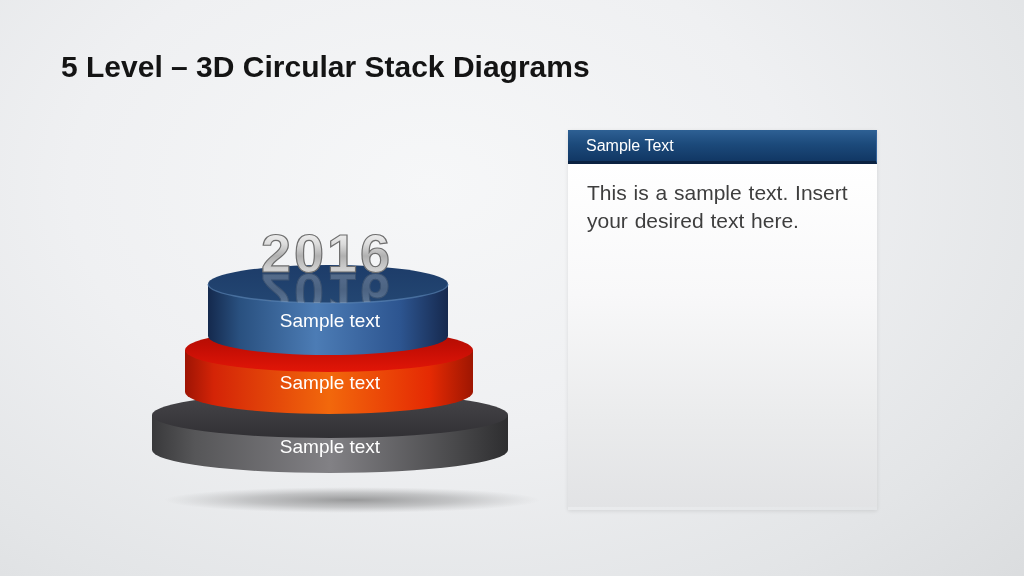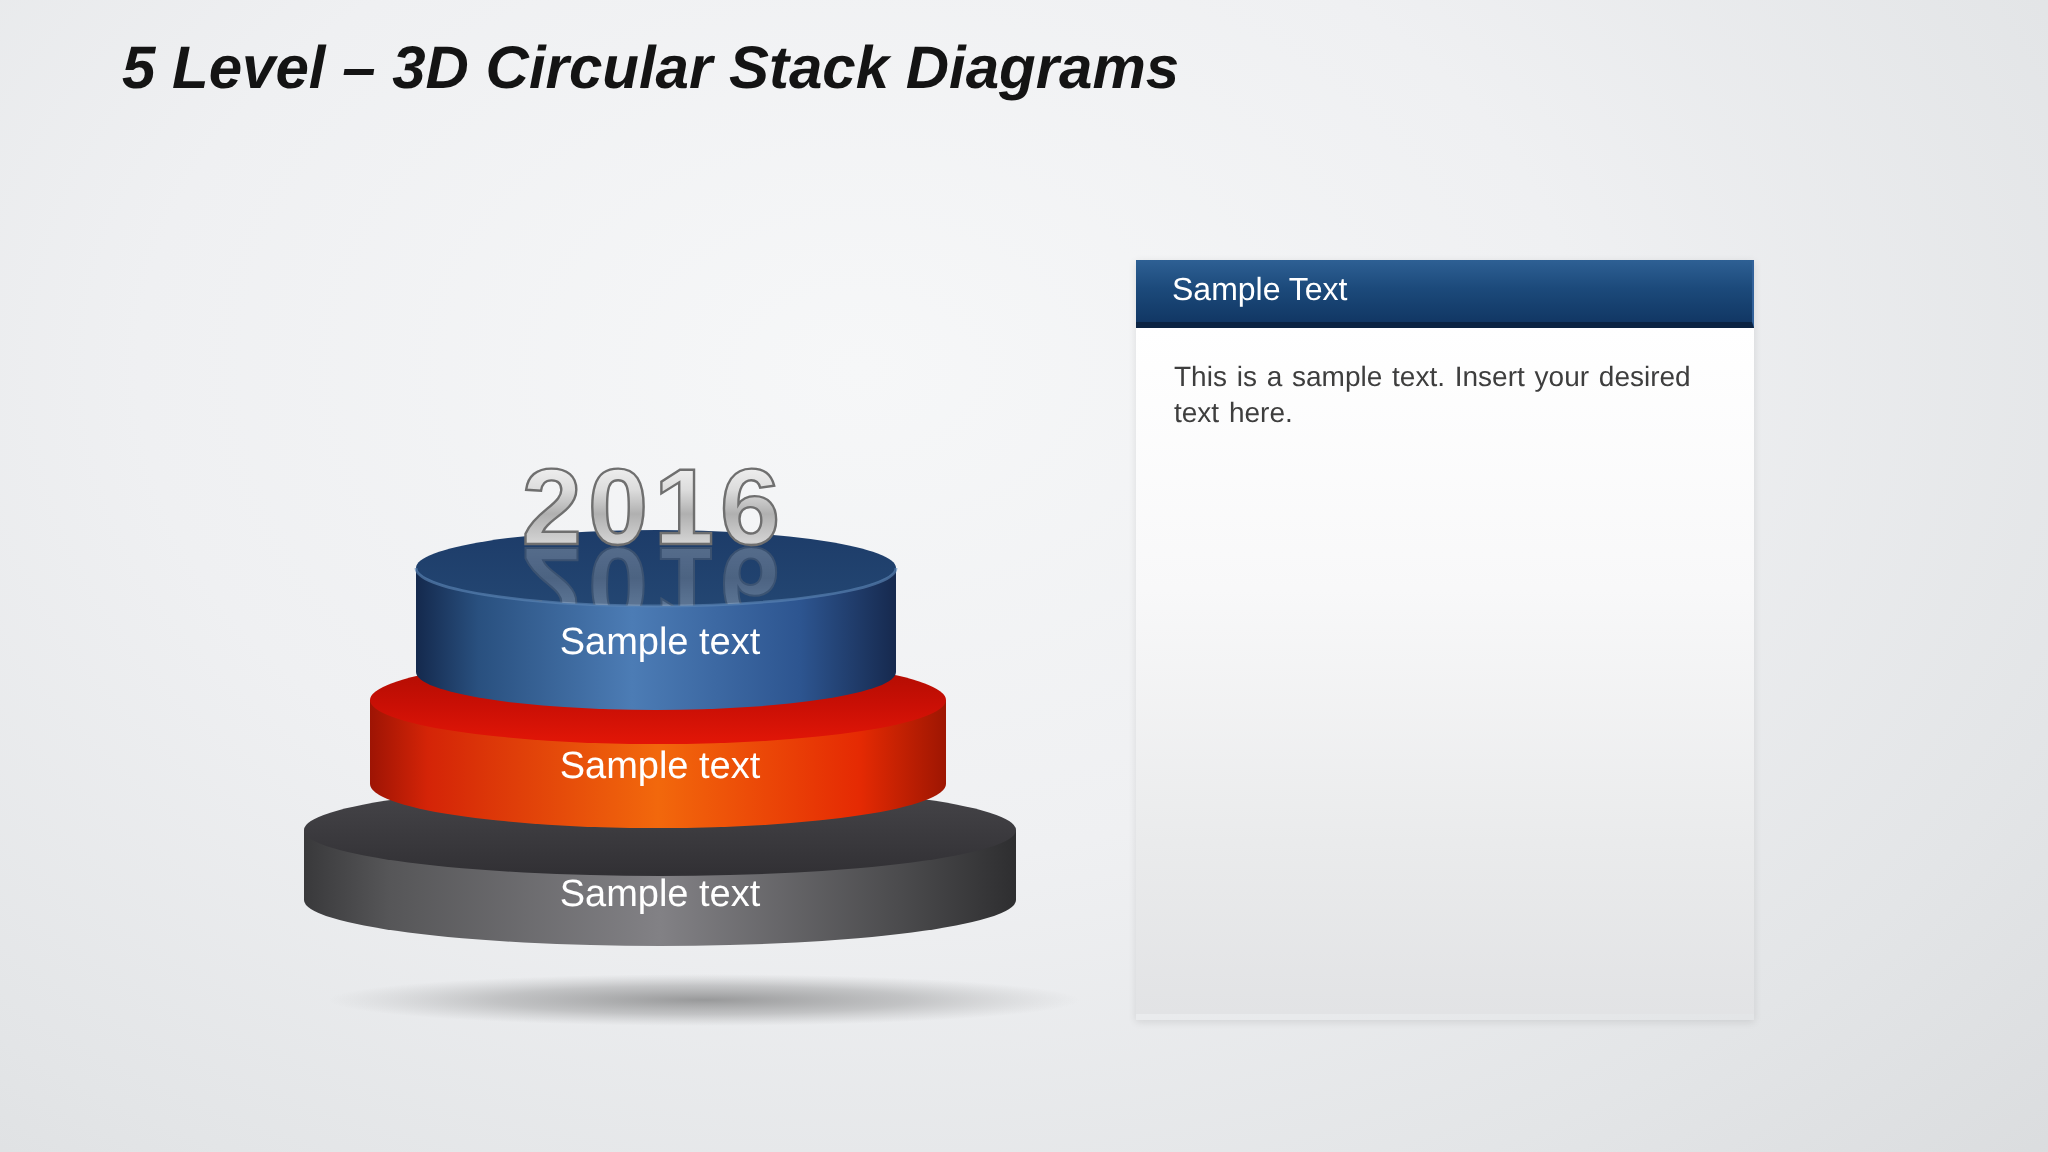--- a/index.html
+++ b/index.html
@@ -3,42 +3,42 @@
 <meta charset="utf-8">
 <style>
   html, body { margin: 0; padding: 0; }
   body {
     width: 1024px; height: 576px; overflow: hidden; position: relative;
     font-family: "Liberation Sans", sans-serif;
     background: radial-gradient(ellipse 900px 620px at 42% 32%,
                 #f6f7f8 0%, #eff0f2 40%, #e3e5e7 72%, #d7d9db 100%);
   }
   .slide-title {
-    position: absolute; left: 61px; top: 18px;
+    position: absolute; left: 61px; top: 50px;
     font-size: 30px; font-weight: 600; color: #141414;
-    letter-spacing: 0px; margin: 0; font-style: italic;
+    letter-spacing: 0px; margin: 0;
   }
   .diagram-wrap { position: absolute; left: 120px; top: 200px; width: 460px; height: 340px; }
   .panel {
     position: absolute; left: 568px; top: 130px; width: 309px; height: 380px;
     box-shadow: 0 1px 4px rgba(0,0,0,0.10);
   }
   .panel-header {
     height: 34px; box-sizing: border-box;
     background: linear-gradient(180deg, #2e6094 0%, #1c4a7b 45%, #113764 100%);
     border-bottom: 3px solid #0b2342;
     border-right: 1px solid #33629a;
     display: flex; align-items: center; padding-left: 18px;
     color: #ffffff; font-size: 16px;
   }
   .panel-body {
     height: 343px; box-sizing: border-box;
     background: linear-gradient(180deg, #ffffff 0%, #f8f8f9 38%, #eaebec 75%, #e2e3e5 100%);
     padding: 15px 20px 0 19px;
-    color: #3e3e3e; font-size: 14px; line-height: 1.32;
+    color: #3e3e3e; font-size: 21px; line-height: 1.32;
   }
   .panel-body p { margin: 0; max-width: 262px; word-spacing: 1px; }
   svg text { font-family: "Liberation Sans", sans-serif; }
 </style>
 </head>
 <body>
 
 <h1 class="slide-title">5 Level – 3D Circular Stack Diagrams</h1>
 
 <div class="diagram-wrap">

